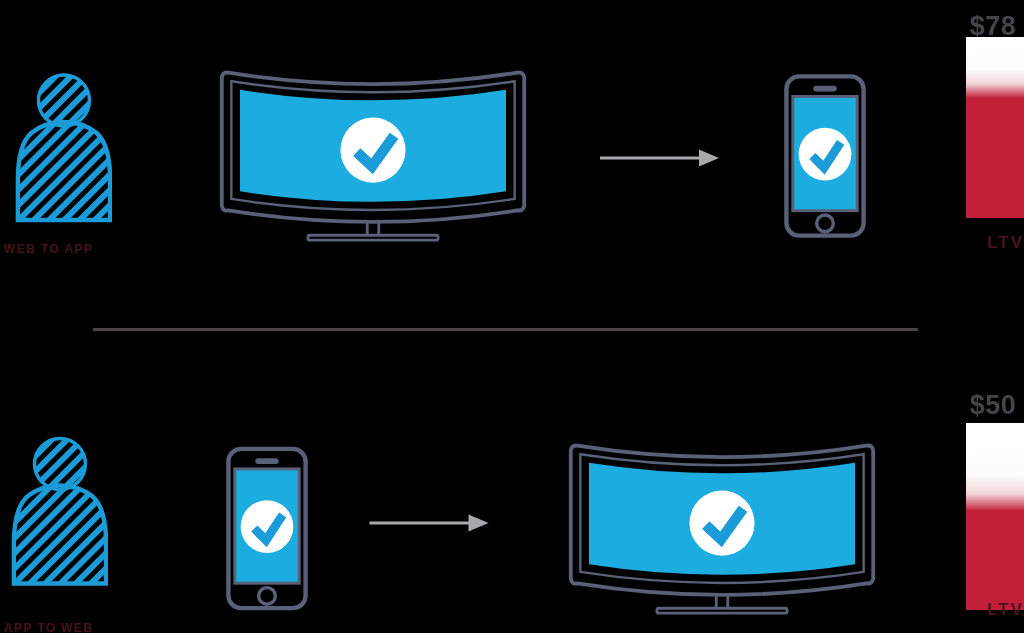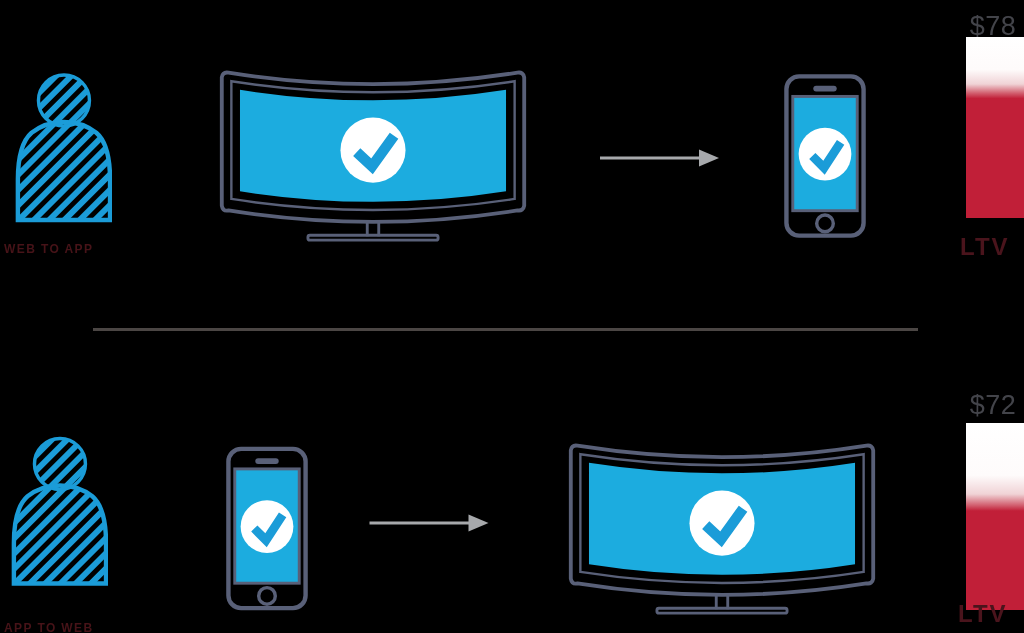--- a/index.html
+++ b/index.html
@@ -6,25 +6,25 @@
   .stage{
     position:relative;width:1024px;height:633px;background:#000;overflow:hidden;
     font-family:"Liberation Sans","DejaVu Sans",sans-serif;
   }
   .abs{position:absolute;}
   .row-label{
     font-size:12px;font-weight:800;letter-spacing:1.4px;color:#471318;
     white-space:nowrap;
   }
   .ltv-value{
-    font-size:27px;font-weight:400;color:#43444A;text-align:center;letter-spacing:0.5px;
+    font-size:27px;font-weight:700;color:#43444A;text-align:center;letter-spacing:0.5px;
     white-space:nowrap;
   }
   .ltv-label{
-    font-size:24px;font-weight:800;color:#4A141C;text-align:left;letter-spacing:2px;
+    font-size:17px;font-weight:800;color:#4A141C;text-align:right;letter-spacing:2px;
     white-space:nowrap;
   }
   .grad-bar{width:58px;}
   .bar-top{
     height:181px;
     background:linear-gradient(180deg,#FFFFFF 0%,#FEFBFB 18%,#F0D3D6 26%,#D25F6F 31%,#C11F38 34%,#C11F38 100%);
   }
   .bar-bottom{
     height:187px;
     background:linear-gradient(180deg,#FFFFFF 0%,#FEFBFB 28%,#F0D3D6 38%,#D25F6F 44%,#C11F38 47%,#C11F38 100%);
@@ -104,17 +104,17 @@
   <svg class="abs" style="left:564px;top:437px;" width="316" height="178" viewBox="0 0 330 186">
     <path d="M14,9 Q165,33 316,9 Q322,8 323,14 L323,148 Q322,154 316,153 Q165,177 14,153 Q8,154 7,148 L7,14 Q8,8 14,9 Z" fill="none" stroke="#596078" stroke-width="4"></path>
     <path d="M17,18 Q165,41 313,18 L313,141 Q165,164 17,141 Z" fill="none" stroke="#596078" stroke-width="2.5"></path>
     <path d="M26,27 Q165,49 304,27 L304,133 Q165,155 26,133 Z" fill="#1CACDF"></path>
     <circle cx="165" cy="90" r="34" fill="#FFFFFF"></circle>
     <path d="M148,92 L164,107 L187,75" fill="none" stroke="#1B9CD8" stroke-width="11"></path>
     <path d="M159,166 L159,180 M171,166 L171,180" stroke="#596078" stroke-width="3"></path>
     <rect x="97" y="179" width="136" height="5" rx="2" fill="none" stroke="#596078" stroke-width="3"></rect>
   </svg>
 
-  <div class="abs ltv-value" style="left:962px;top:390px;width:62px;">$72</div>
+  <div class="abs ltv-value" style="left:962px;top:390px;width:62px;">$50</div>
   <div class="abs grad-bar bar-bottom" style="left:966px;top:423px;"></div>
   <div class="abs ltv-label" style="left:958px;top:600px;width:66px;">LTV</div>
 
 </div>
 
 </body></html>

